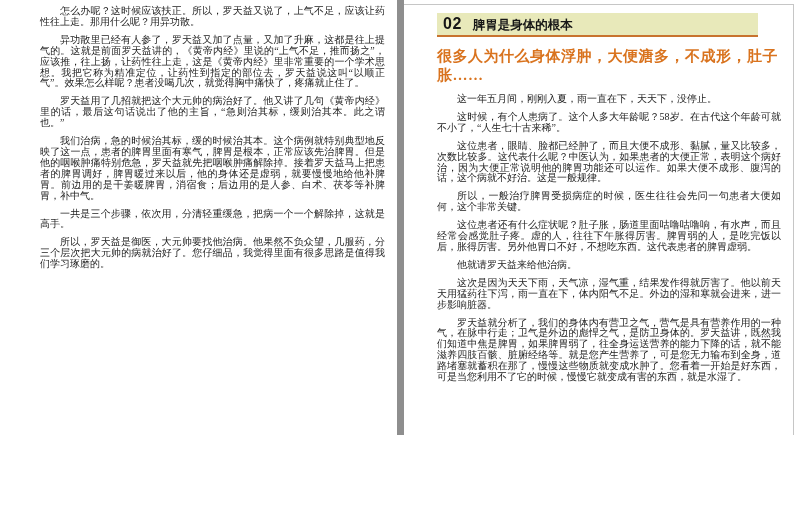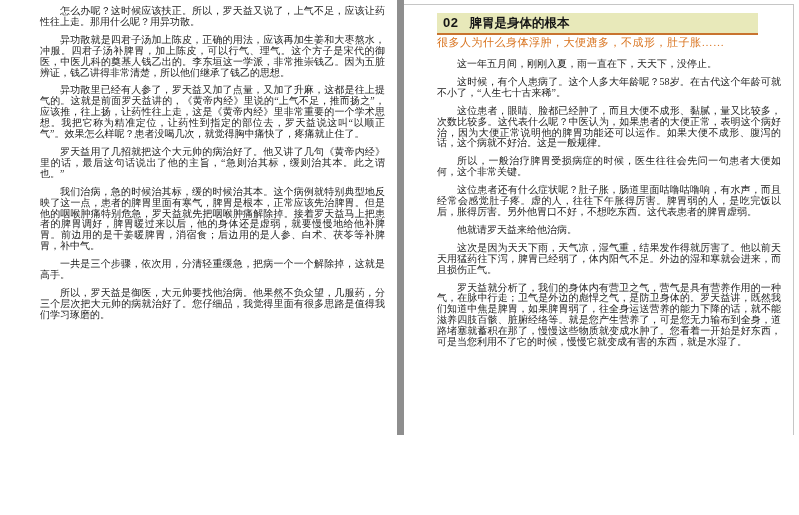--- a/index.html
+++ b/index.html
@@ -21,36 +21,35 @@
     box-sizing:border-box;
   }
   .page-right .inner{padding:8px 12px 0 33px;}
   .chapter-bar{
     width:321px;box-sizing:border-box;
     background:var(--header-bar-bg,#e8e9ba);
     border-bottom:2px solid var(--header-rule,#c8732f);
     padding:2px 0 1px 6px;
     font-size:12.5px;font-weight:bold;color:#161616;
   }
-  .chapter-bar .num{margin-right:11px;letter-spacing:0.5px;font-family:"Liberation Sans","DejaVu Sans",sans-serif;font-size:13px;}
+  .chapter-bar .num{margin-right:11px;letter-spacing:0.5px;font-family:"Liberation Sans","DejaVu Sans",sans-serif;font-size:16px;}
   .subtitle{
-    font-size:11px;font-weight:normal;
+    margin-top:10px;font-size:15px;font-weight:bold;
     color:var(--subtitle-text,#d9731e);letter-spacing:0.5px;
   }
   .body-block{margin-top:9px;}
 </style>
 </head>
 <body>
 
 <div class="screen">
 
   <div class="page-left">
     <div class="text-block">
         <p class="para">怎么办呢？这时候应该扶正。所以，罗天益又说了，上气不足，应该让药性往上走。那用什么呢？用异功散。</p>
-        <p class="para">异功散就是四君子汤加上陈皮，正确的用法，应该再加生姜和大枣熬水，冲服。四君子汤补脾胃，加上陈皮，可以行气、理气。这个方子是宋代的御医，中医儿科的奠基人钱乙出的。李东垣这一学派，非常推崇钱乙。因为五脏辨证，钱乙讲得非常清楚，所以他们继承了钱乙的思想。</p>
         <p class="para">异功散里已经有人参了，罗天益又加了点量，又加了升麻，这都是往上提气的。这就是前面罗天益讲的，《黄帝内经》里说的“上气不足，推而扬之”，应该推，往上扬，让药性往上走，这是《黄帝内经》里非常重要的一个学术思想。我把它称为精准定位，让药性到指定的部位去，罗天益说这叫“以顺正气”。效果怎么样呢？患者没喝几次，就觉得胸中痛快了，疼痛就止住了。</p>
         <p class="para">罗天益用了几招就把这个大元帅的病治好了。他又讲了几句《黄帝内经》里的话，最后这句话说出了他的主旨，“急则治其标，缓则治其本。此之谓也。”</p>
         <p class="para">我们治病，急的时候治其标，缓的时候治其本。这个病例就特别典型地反映了这一点，患者的脾胃里面有寒气，脾胃是根本，正常应该先治脾胃。但是他的咽喉肿痛特别危急，罗天益就先把咽喉肿痛解除掉。接着罗天益马上把患者的脾胃调好，脾胃暖过来以后，他的身体还是虚弱，就要慢慢地给他补脾胃。前边用的是干姜暖脾胃，消宿食；后边用的是人参、白术、茯苓等补脾胃，补中气。</p>
         <p class="para">一共是三个步骤，依次用，分清轻重缓急，把病一个一个解除掉，这就是高手。</p>
         <p class="para">所以，罗天益是御医，大元帅要找他治病。他果然不负众望，几服药，分三个层次把大元帅的病就治好了。您仔细品，我觉得里面有很多思路是值得我们学习琢磨的。</p>
       </div>
   </div>
 
   <div class="divider"></div>
 
@@ -63,20 +62,20 @@
 
       <div class="subtitle">很多人为什么身体浮肿，大便溏多，不成形，肚子胀……</div>
 
       <div class="body-block">
           <p class="para">这一年五月间，刚刚入夏，雨一直在下，天天下，没停止。</p>
           <p class="para">这时候，有个人患病了。这个人多大年龄呢？58岁。在古代这个年龄可就不小了，“人生七十古来稀”。</p>
           <p class="para">这位患者，眼睛、脸都已经肿了，而且大便不成形、黏腻，量又比较多，次数比较多。这代表什么呢？中医认为，如果患者的大便正常，表明这个病好治，因为大便正常说明他的脾胃功能还可以运作。如果大便不成形、腹泻的话，这个病就不好治。这是一般规律。</p>
           <p class="para">所以，一般治疗脾胃受损病症的时候，医生往往会先问一句患者大便如何，这个非常关键。</p>
           <p class="para">这位患者还有什么症状呢？肚子胀，肠道里面咕噜咕噜响，有水声，而且经常会感觉肚子疼。虚的人，往往下午胀得厉害。脾胃弱的人，是吃完饭以后，胀得厉害。另外他胃口不好，不想吃东西。这代表患者的脾胃虚弱。</p>
           <p class="para">他就请罗天益来给他治病。</p>
-          <p class="para">这次是因为天天下雨，天气凉，湿气重，结果发作得就厉害了。他以前天天用猛药往下泻，脾胃已经弱了，体内阳气不足。外边的湿和寒就会进来，而且损伤正气。</p>
+          <p class="para">这次是因为天天下雨，天气凉，湿气重，结果发作得就厉害了。他以前天天用猛药往下泻，雨一直在下，体内阳气不足。外边的湿和寒就会进来，进一步影响脏器。</p>
           <p class="para">罗天益就分析了，我们的身体内有营卫之气，营气是具有营养作用的一种气，在脉中行走；卫气是外边的彪悍之气，是防卫身体的。罗天益讲，既然我们知道中焦是脾胃，如果脾胃弱了，往全身运送营养的能力下降的话，就不能滋养四肢百骸、脏腑经络等。就是您产生营养了，可是您无力输布到全身，道路堵塞就蓄积在那了，慢慢这些物质就变成水肿了。您看着一开始是好东西，可是当您利用不了它的时候，慢慢它就变成有害的东西，就是水湿了。</p>
         </div>
 
     </div>
   </div>
 
 </div>
 
 </body></html>

